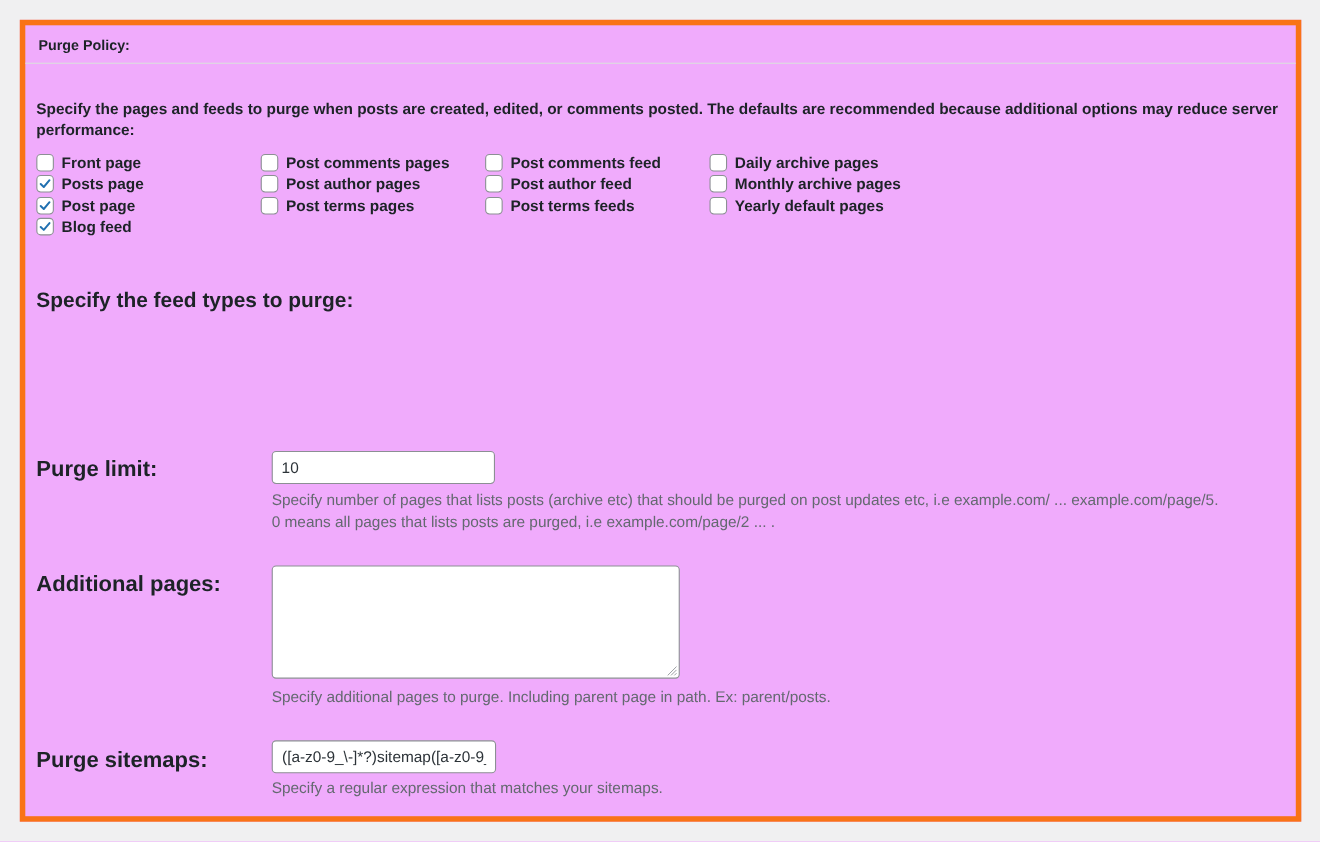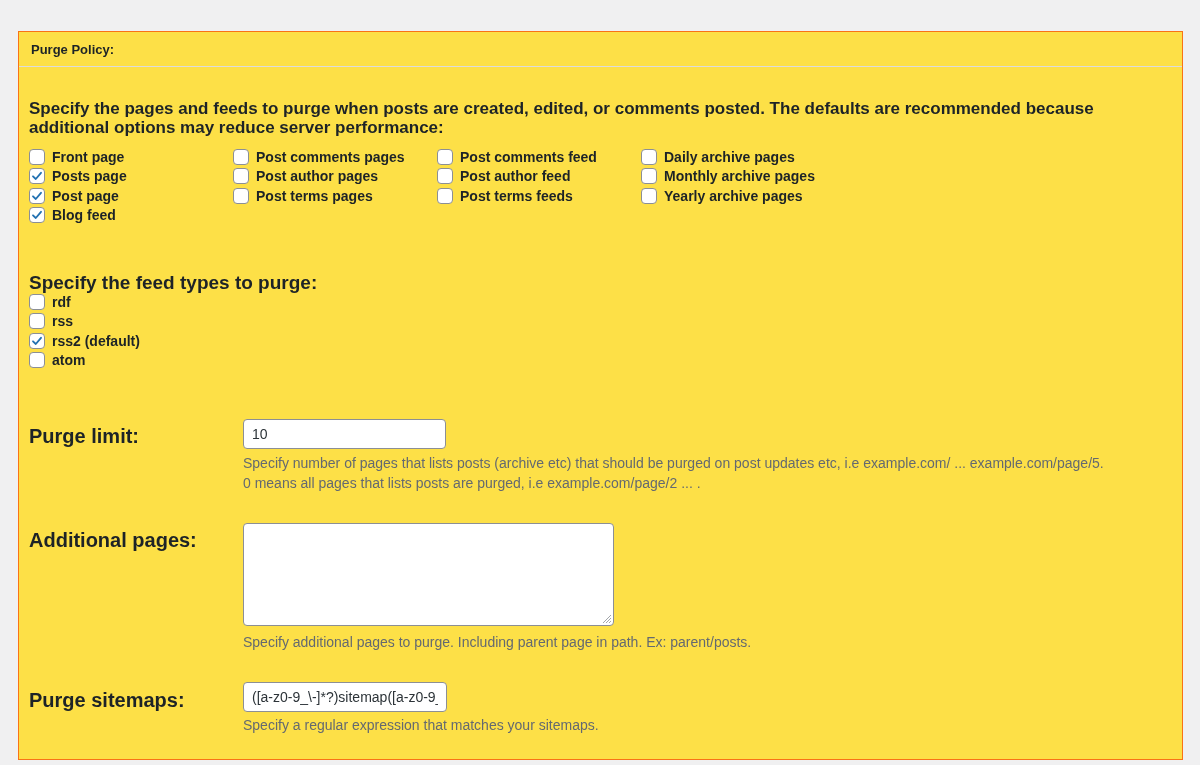--- a/index.html
+++ b/index.html
@@ -7,36 +7,36 @@
   body {
     width: 1200px; height: 765px;
     background: #f0f0f1;
     font-family: "Liberation Sans", "DejaVu Sans", sans-serif;
     color: #1d2327;
     font-size: 14px;
     overflow: hidden;
   }
   .panel {
     position: absolute;
-    left: 18px; top: 31px;
+    left: 18px; top: 18px;
     width: 1165px; height: 729px;
-    background: #fde047;
-    border: 1px solid #f97316;
+    background: #f0abfc;
+    border: 5px solid #f97316;
   }
   .panel-header {
     height: 35px;
     border-bottom: 1px solid #dcdcde;
     padding: 0 12px;
     display: flex; align-items: center;
   }
   .panel-title { font-size: 13px; font-weight: bold; margin: 0; }
   .panel-body { position: relative; padding: 0 10px; }
   .intro {
     margin: 32px 0 0 0;
-    font-weight: bold; font-size: 17px; line-height: 19px;
+    font-weight: bold; font-size: 14px; line-height: 19px;
   }
   .cb-grid {
     position: relative; margin-top: 10px; height: 78px;
   }
   .cb-col { position: absolute; top: 0; }
   .cb-row {
     display: flex; align-items: center; height: 19.5px;
     font-weight: bold; font-size: 14px; cursor: pointer;
   }
   .cb {
@@ -144,48 +144,26 @@
           <label class="cb-row">
             <span class="cb"></span>
             <span>Daily archive pages</span>
           </label>
           <label class="cb-row">
             <span class="cb"></span>
             <span>Monthly archive pages</span>
           </label>
           <label class="cb-row">
             <span class="cb"></span>
-            <span>Yearly archive pages</span>
+            <span>Yearly default pages</span>
           </label>
         </div>
     </div>
 
     <div class="feeds-title">Specify the feed types to purge:</div>
-    <div id="feeds">
-        <label class="cb-row">
-          <span class="cb"></span>
-          <span>rdf</span>
-        </label>
-        <label class="cb-row">
-          <span class="cb"></span>
-          <span>rss</span>
-        </label>
-        <label class="cb-row">
-          <span class="cb">
-            <svg viewBox="0 0 12 12">
-              <path d="M2 6.3 L4.8 9 L10 2.8" fill="none" stroke="#2271b1" stroke-width="1.8" stroke-linecap="round" stroke-linejoin="round"></path>
-            </svg>
-          </span>
-          <span>rss2 (default)</span>
-        </label>
-        <label class="cb-row">
-          <span class="cb"></span>
-          <span>atom</span>
-        </label>
-      </div>
   </div>
 
   <div class="field-row" style="top:393px; width:1140px;">
     <span class="field-label" style="top:0;">Purge limit:</span>
   </div>
   <input class="text-input" type="text" style="left: 224px; top: 387px; width: 203px;" value="10">
   <div class="desc" style="left:224px; top:421px; width:930px;">
     <div>Specify number of pages that lists posts (archive etc) that should be purged on post updates etc, i.e example.com/ ... example.com/page/5.</div>
     <div>0 means all pages that lists posts are purged, i.e example.com/page/2 ... .</div>
   </div>

